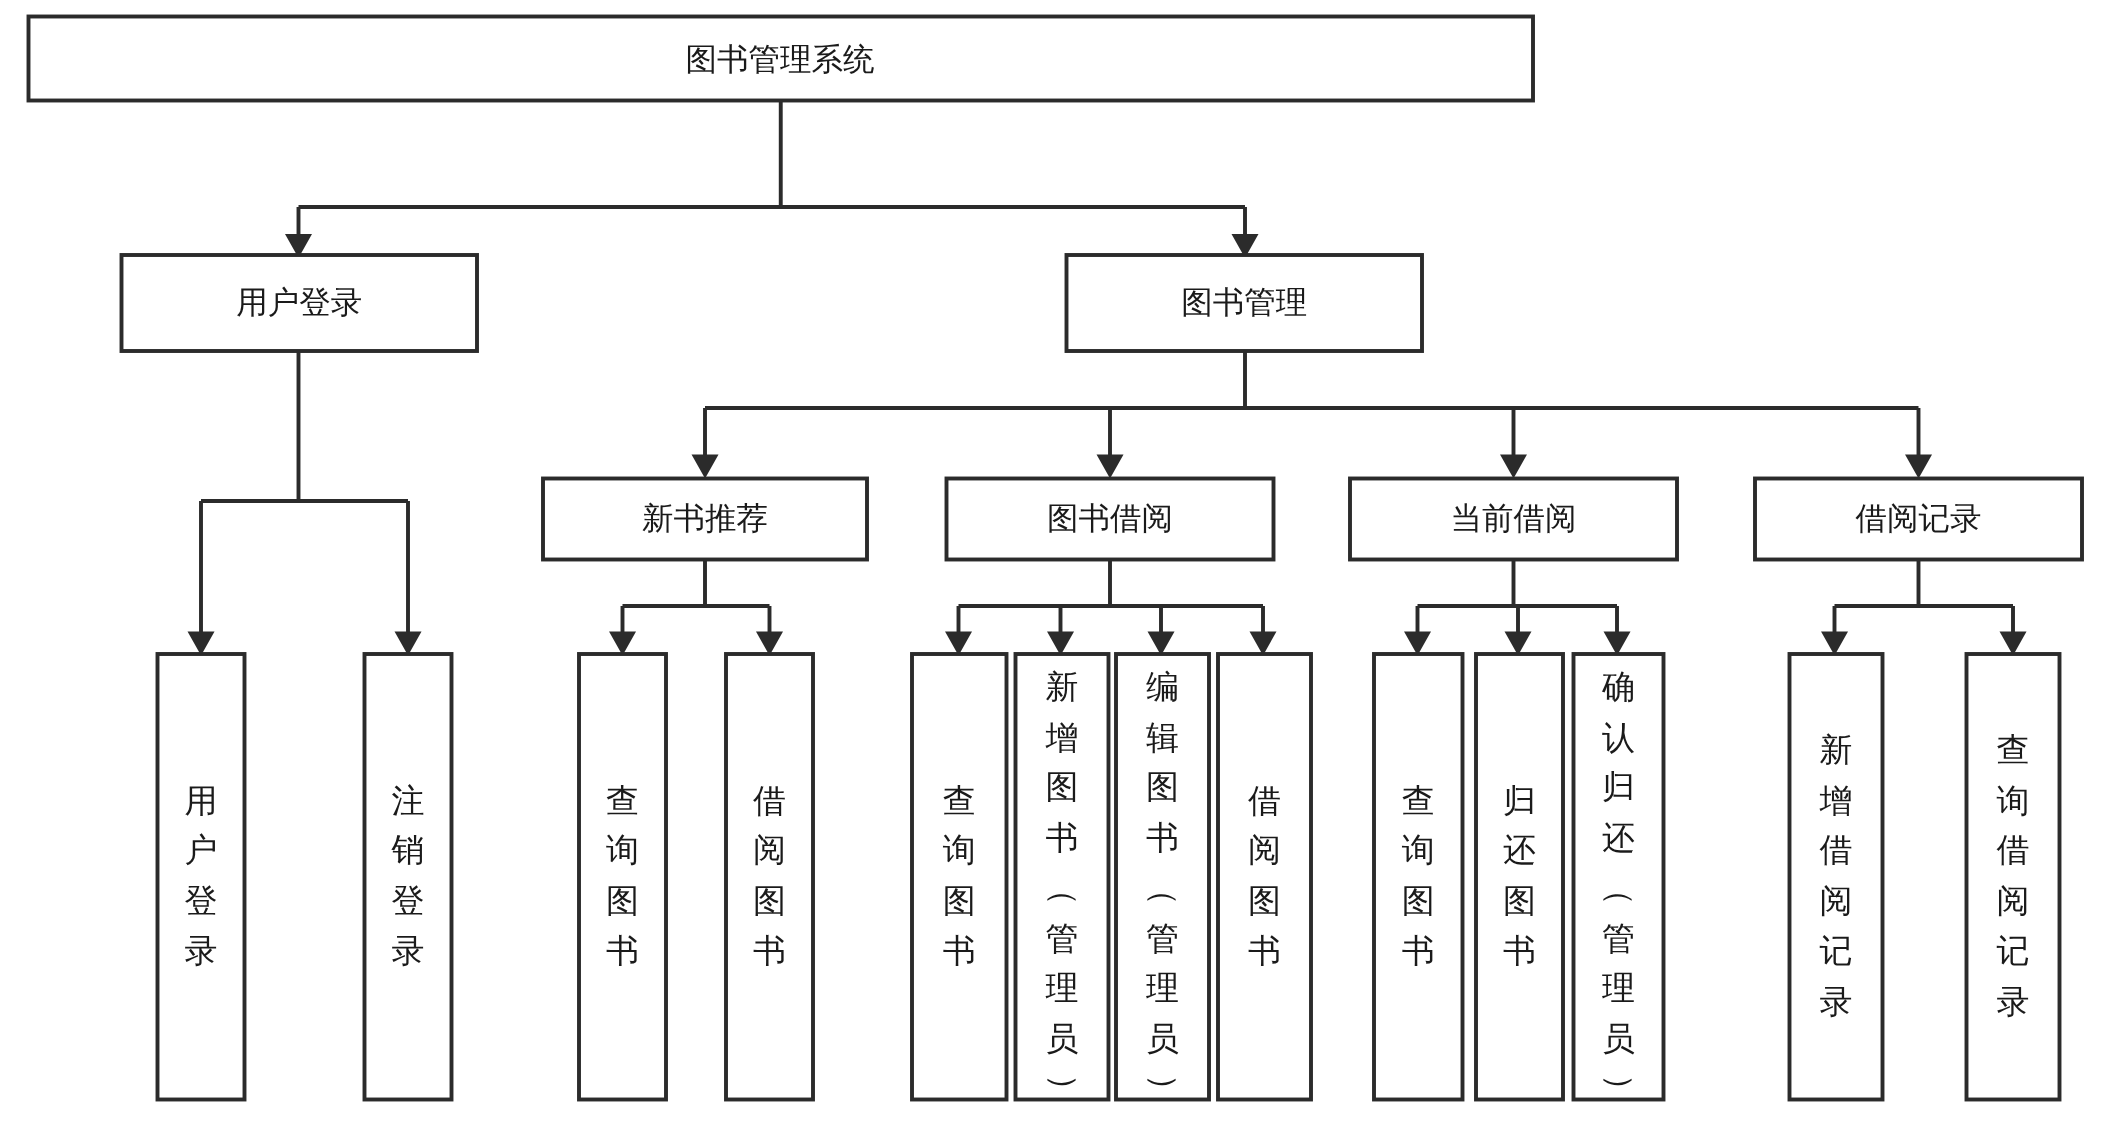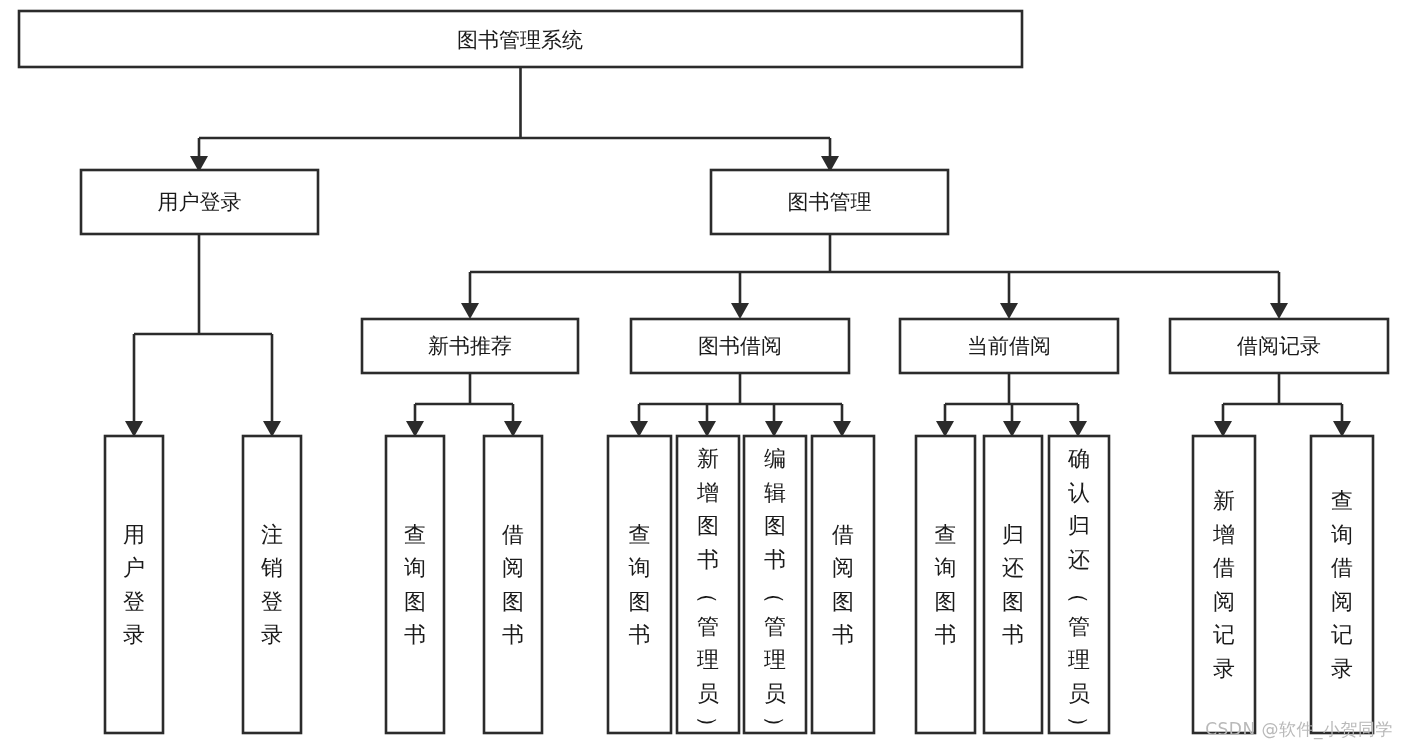--- a/index.html
+++ b/index.html
@@ -253,14 +253,13 @@
       <div style="position: absolute; left: 1311px; top: 484px; width: 62px; display: flex; flex-direction: column; align-items: center;">
         <span style="display: block; height: 33.5px; line-height: 33.5px; font-size: 22px; color: rgb(26, 26, 26); text-align: center; width: 100%;">查</span>
         <span style="display: block; height: 33.5px; line-height: 33.5px; font-size: 22px; color: rgb(26, 26, 26); text-align: center; width: 100%;">询</span>
         <span style="display: block; height: 33.5px; line-height: 33.5px; font-size: 22px; color: rgb(26, 26, 26); text-align: center; width: 100%;">借</span>
         <span style="display: block; height: 33.5px; line-height: 33.5px; font-size: 22px; color: rgb(26, 26, 26); text-align: center; width: 100%;">阅</span>
         <span style="display: block; height: 33.5px; line-height: 33.5px; font-size: 22px; color: rgb(26, 26, 26); text-align: center; width: 100%;">记</span>
         <span style="display: block; height: 33.5px; line-height: 33.5px; font-size: 22px; color: rgb(26, 26, 26); text-align: center; width: 100%;">录</span>
       </div>
     </div>
 
-  <div class="watermark">CSDN @软件_小贺同学</div>
 </div>
 
 </body></html>

